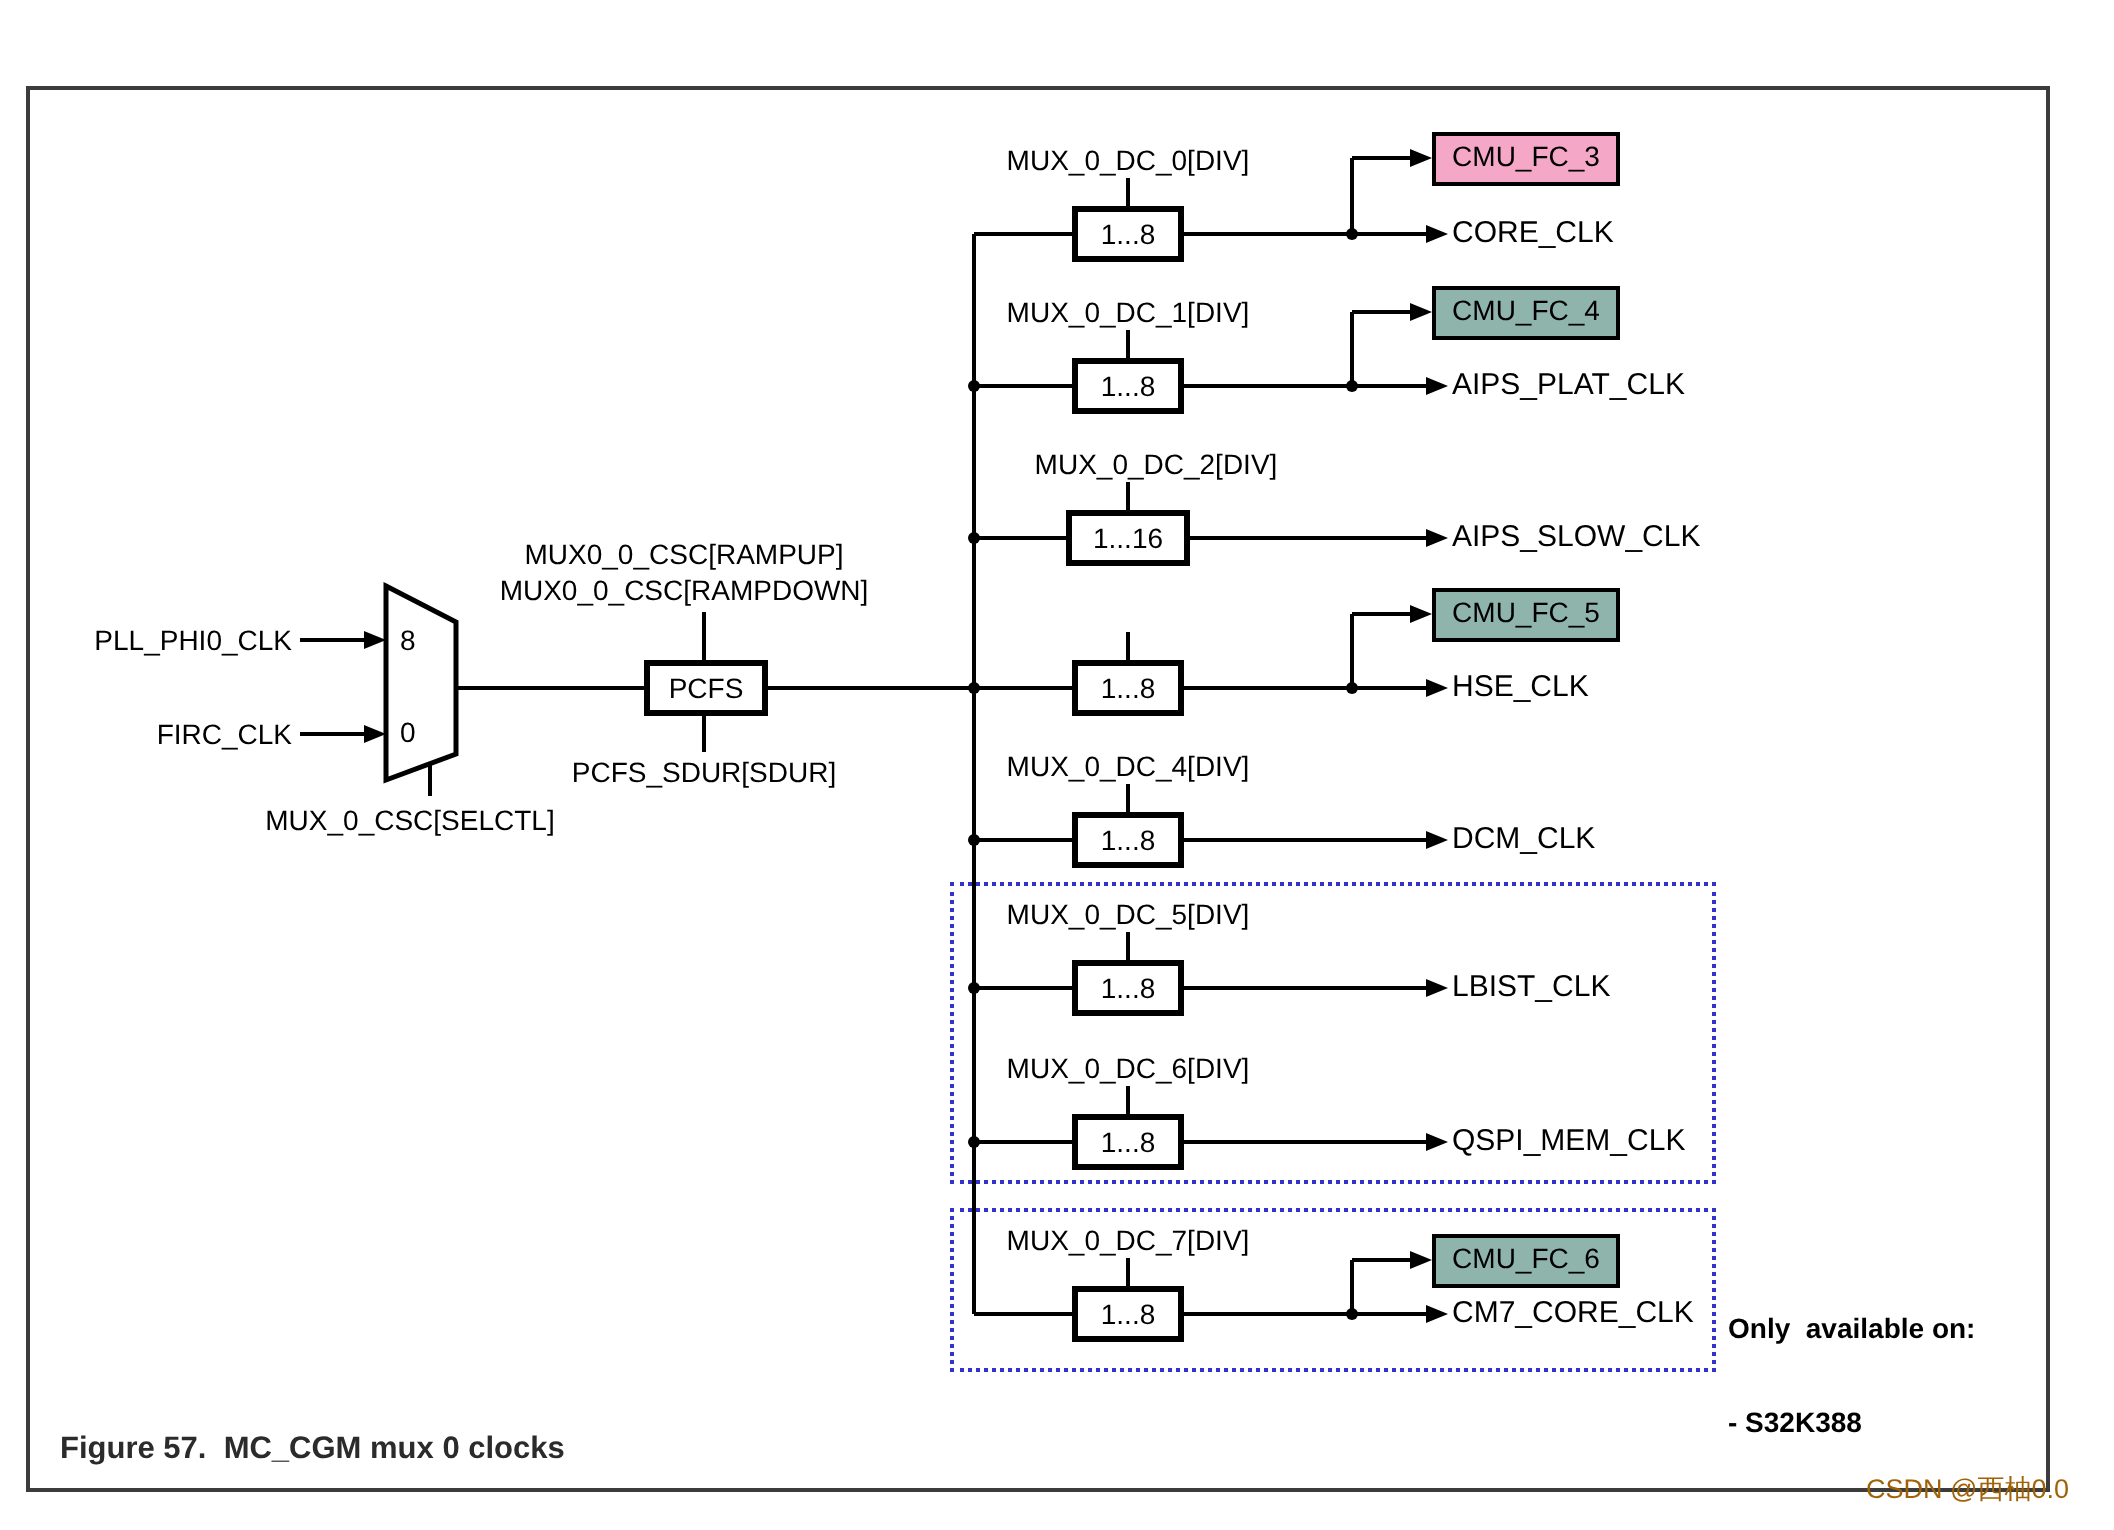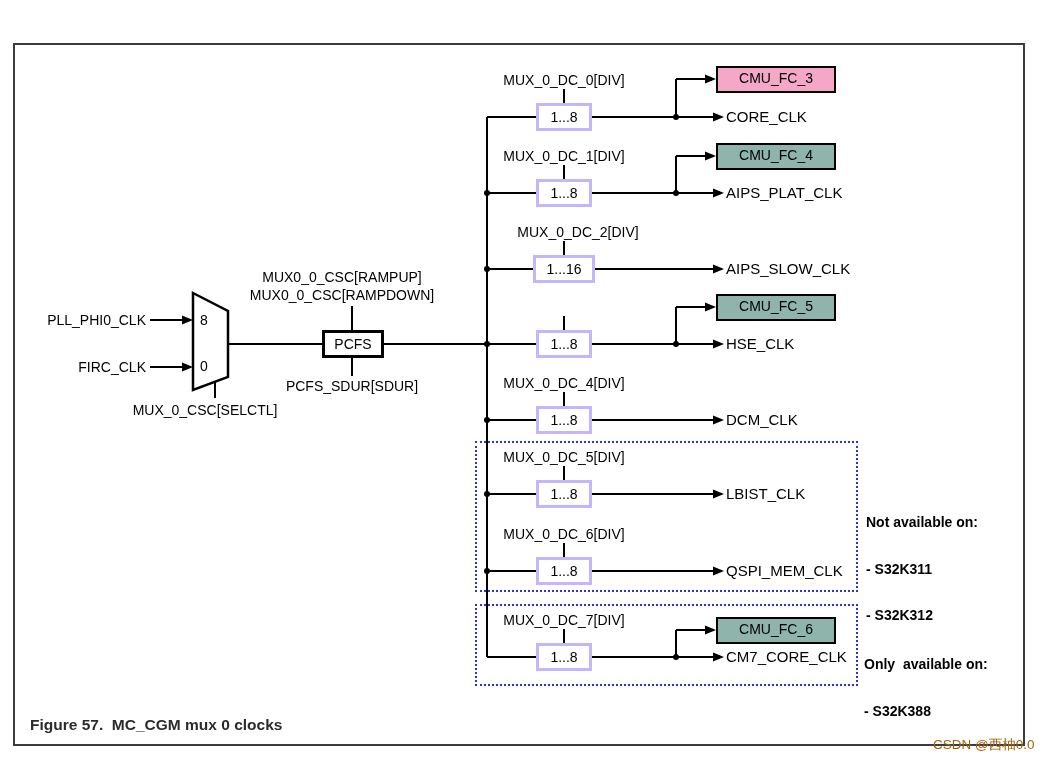--- a/index.html
+++ b/index.html
@@ -20,32 +20,32 @@
   .frame{
     left:13px;top:43px;width:1012px;height:703px;
     border:2px solid #3c3c3c;
     box-sizing:border-box;
   }
   svg.wires{left:0;top:0;width:1057px;height:765px;}
   .lbl{font-size:14px;line-height:16px;white-space:pre;}
   .center220{width:220px;text-align:center;}
   .divbox{
     width:56px;height:28px;
-    border:3px solid #c4b5fd;background:#fff;
+    border:3px solid #000000;background:#fff;
     box-sizing:border-box;
     font-size:14px;line-height:22px;text-align:center;
   }
   .pcfsbox{
     left:322px;top:330px;width:62px;height:28px;
     border:3px solid #000;background:#fff;
     box-sizing:border-box;
     font-size:14px;line-height:22px;text-align:center;font-weight:normal;
   }
   .cmubox{
-    left:716px;width:120px;height:27px;
+    left:716px;width:94px;height:27px;
     border:2.5px solid #000;
     box-sizing:border-box;
     font-size:14px;line-height:21px;text-align:center;
   }
   .outlbl{font-size:15px;line-height:18px;white-space:pre;}
   .rightlbl{text-align:right;font-size:14px;line-height:16px;white-space:pre;}
   .dottedbox{
     border:2px dotted #3333cc;
     box-sizing:border-box;
   }
@@ -203,25 +203,20 @@
 
   <div class="abs lbl center220" style="left:454px;top:526px;">MUX_0_DC_6[DIV]</div>
   <div class="abs divbox" style="left:536px;top:557px;">1...8</div>
   <div class="abs outlbl" style="left:726px;top:562px;">QSPI_MEM_CLK</div>
 
   <div class="abs lbl center220" style="left:454px;top:612px;">MUX_0_DC_7[DIV]</div>
   <div class="abs divbox" style="left:536px;top:643px;">1...8</div>
   <div class="abs cmubox" style="top: 617px; background-color: rgb(143, 180, 171);">CMU_FC_6</div>
   <div class="abs outlbl" style="left:726px;top:648px;">CM7_CORE_CLK</div>
 
-  <div class="abs note" style="left:866px;top:484px;">
-    <div>Not available on:</div>
-    <div>- S32K311</div>
-    <div>- S32K312</div>
-  </div>
   <div class="abs note" style="left:864px;top:626px;">
     <div>Only  available on:</div>
     <div>- S32K388</div>
   </div>
 
   <div class="abs caption">Figure 57.  MC_CGM mux 0 clocks</div>
 
   <div class="abs watermark">CSDN @西柚0.0</div>
 
 </div>

